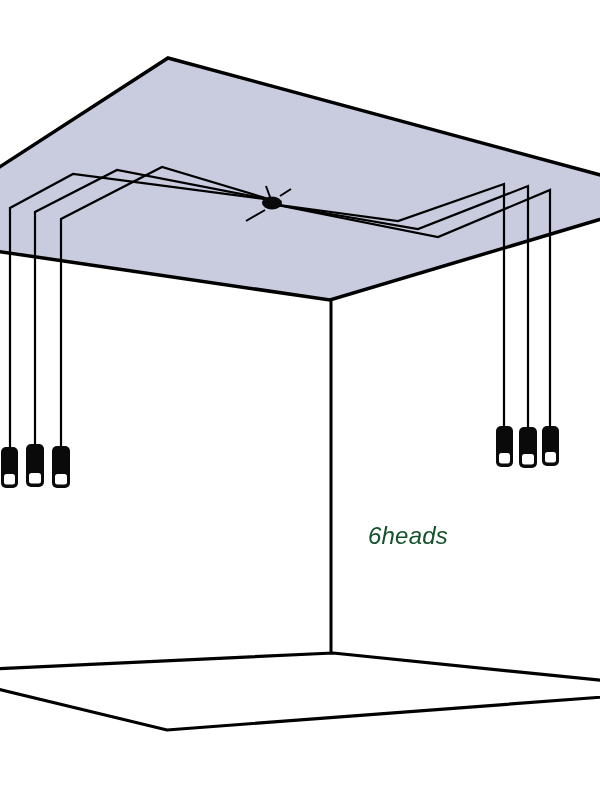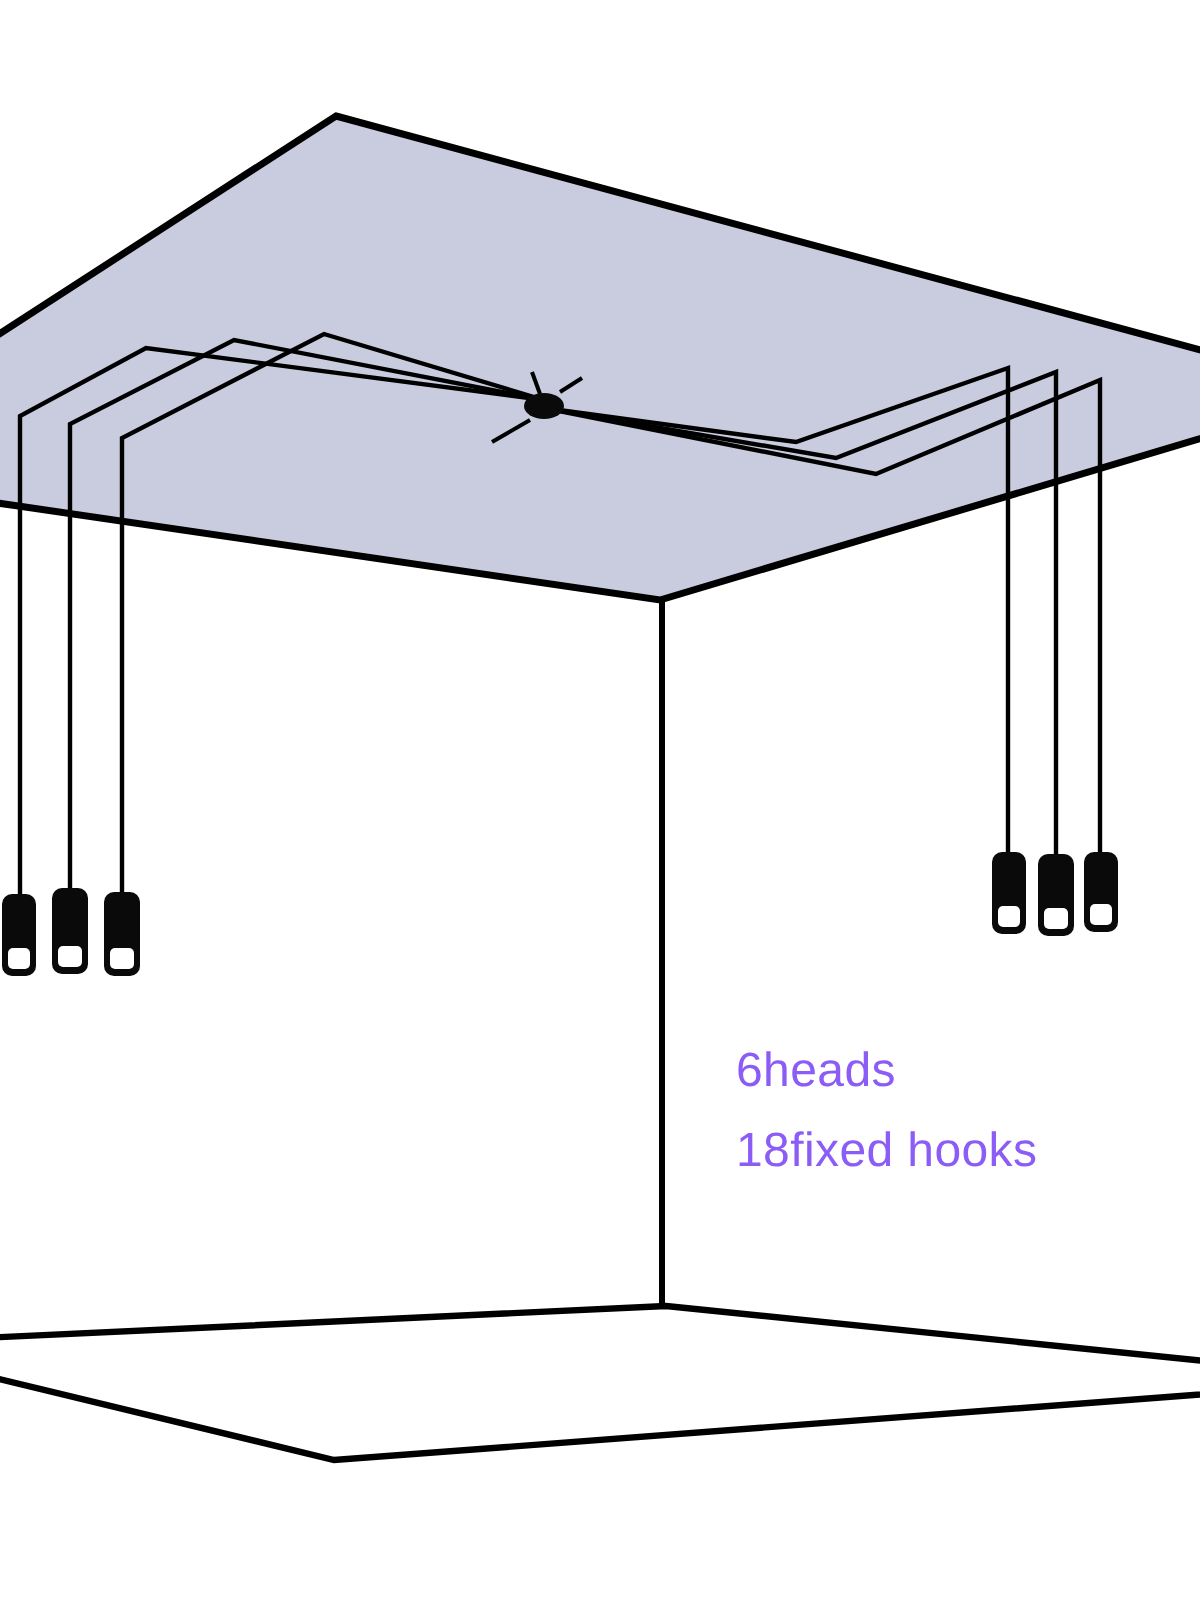--- a/index.html
+++ b/index.html
@@ -61,18 +61,17 @@
       <rect x="52" y="446" width="18" height="42" rx="5" ry="5" fill="#0a0a0a"></rect>
       <rect x="55" y="474" width="12" height="10.5" rx="2.5" ry="2.5" fill="#ffffff"></rect>
       <rect x="496" y="426" width="17" height="41" rx="5" ry="5" fill="#0a0a0a"></rect>
       <rect x="499" y="453" width="11" height="10.5" rx="2.5" ry="2.5" fill="#ffffff"></rect>
       <rect x="519" y="427" width="18" height="41" rx="5" ry="5" fill="#0a0a0a"></rect>
       <rect x="522" y="454" width="12" height="10.5" rx="2.5" ry="2.5" fill="#ffffff"></rect>
       <rect x="542" y="426" width="17" height="40" rx="5" ry="5" fill="#0a0a0a"></rect>
       <rect x="545" y="452" width="11" height="10.5" rx="2.5" ry="2.5" fill="#ffffff"></rect>
     </svg>
 
-  <div class="spec-text" style="color: #8b5cf6;">
+  <div class="spec-text" style="color: #14532d; font-style: italic;">
     <div>6heads</div>
-    <div>18fixed hooks</div>
   </div>
 
 </div>
 
 </body></html>

